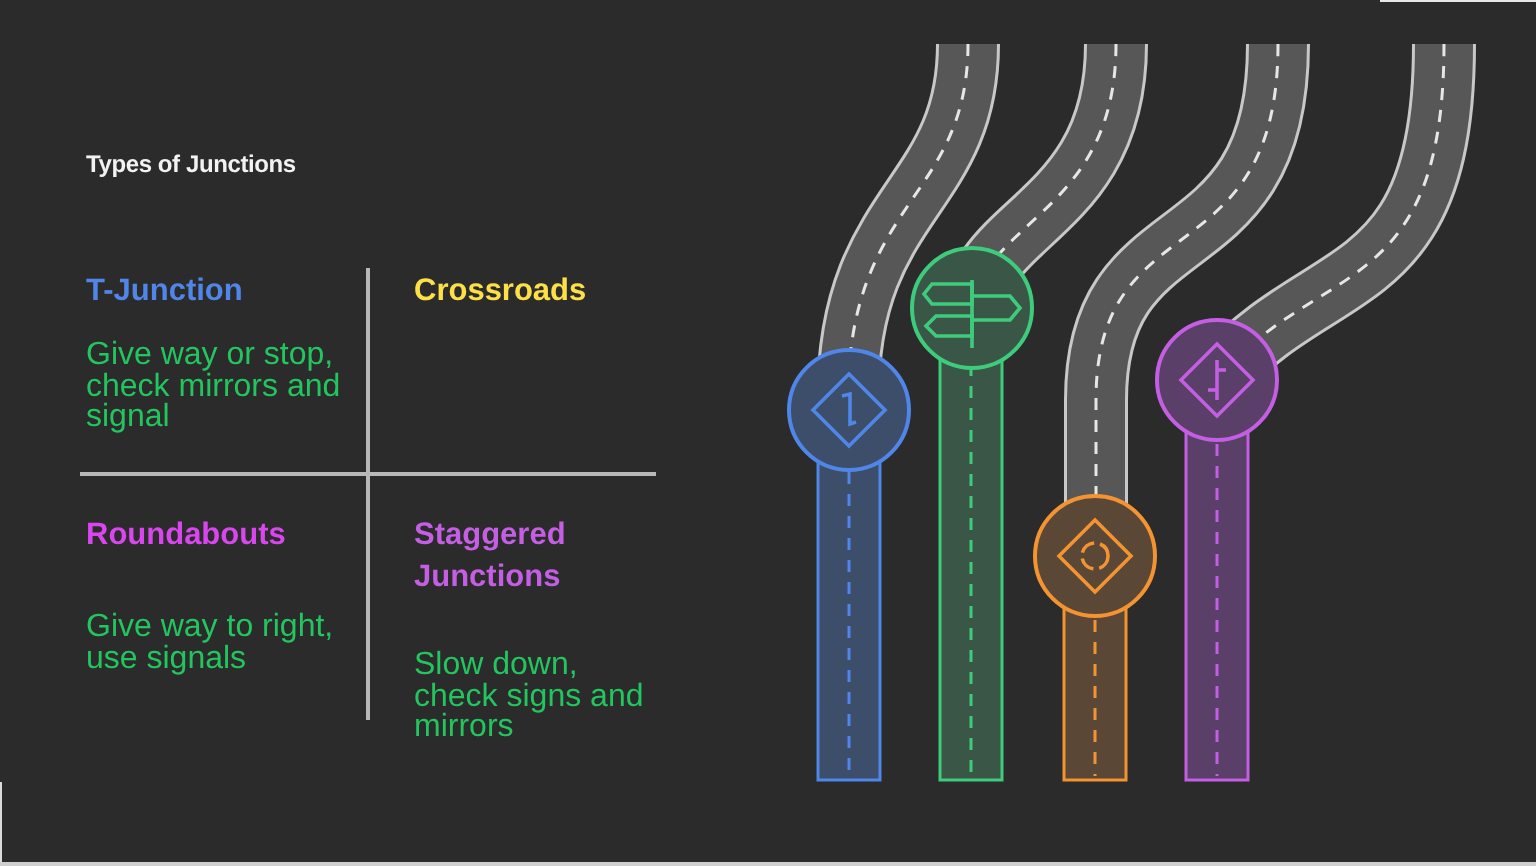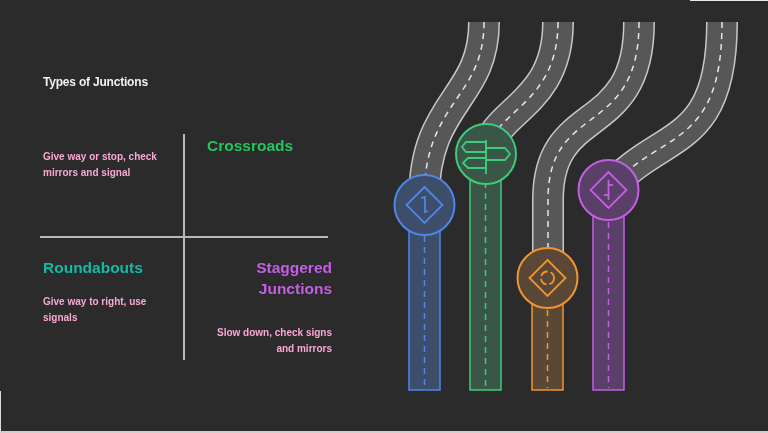--- a/index.html
+++ b/index.html
@@ -19,46 +19,47 @@
     position: absolute; left: 0; top: 391px; width: 1px; height: 42px; background: #dcdcdc;
   }
   .title {
     position: absolute; left: 43px; top: 75px;
     color: #f2f2f2; font-size: 12px; font-weight: bold; letter-spacing: -0.2px;
   }
   .vdiv { position: absolute; left: 183px; top: 134px; width: 2px; height: 226px; background: #b8b8b8; }
   .hdiv { position: absolute; left: 40px; top: 236px; width: 288px; height: 2px; background: #b8b8b8; }
   .cell { position: absolute; width: 130px; }
   .cell h3 { margin: 0; font-size: 15.5px; font-weight: bold; line-height: 21px; }
-  .cell p { margin: 0; font-size: 10px; line-height: 15.5px; color: #f9a8d4; font-weight: bold; }
+  .cell p { margin: 0; font-size: 16px; line-height: 15.5px; color: #22c55e; }
   .c1 { left: 43px; top: 135px; }
   .c1 h3 { color: #4f86e8; }
   .c1 p { margin-top: 14px; }
   .c2 { left: 207px; top: 135px; width: 125px; }
-  .c2 h3 { color: #22c55e; }
+  .c2 h3 { color: #fde047; }
   .c2 p { margin-top: 11px; }
   .c3 { left: 43px; top: 257px; }
-  .c3 h3 { color: #14b8a6; }
-  .c3 p { margin-top: 16px; }
-  .c4 { left: 207px; top: 257px; width: 125px; text-align: right; }
+  .c3 h3 { color: #d946ef; }
+  .c3 p { margin-top: 28px; }
+  .c4 { left: 207px; top: 257px; width: 125px; }
   .c4 h3 { color: #c45ee3; }
   .c4 p { margin-top: 26px; }
   svg.roads { position: absolute; left: 0; top: 0; }
 </style>
 </head>
 <body>
 
 <div class="frame-top-right"></div>
 
 <div class="title">Types of Junctions</div>
 
 <div class="vdiv"></div>
 <div class="hdiv"></div>
 
 <div class="cell c1">
+  <h3>T-Junction</h3>
   <p>Give way or stop, check mirrors and signal</p>
 </div>
 <div class="cell c2">
   <h3>Crossroads</h3>
 </div>
 <div class="cell c3">
   <h3>Roundabouts</h3>
   <p>Give way to right, use signals</p>
 </div>
 <div class="cell c4">

